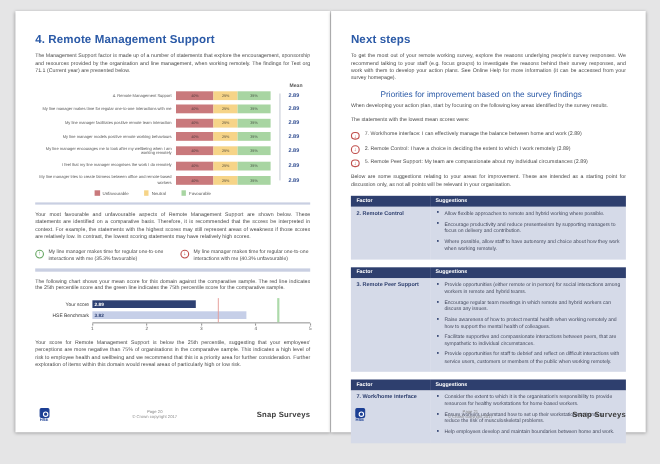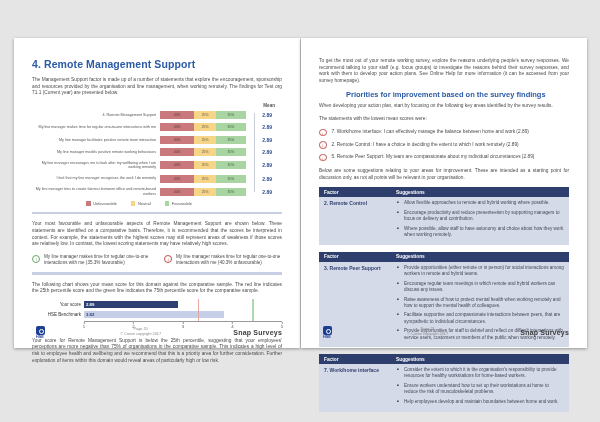--- a/index.html
+++ b/index.html
@@ -6,30 +6,29 @@
   html,body { width:600px; height:422px; }
   body {
     font-family:"Liberation Sans", sans-serif;
     background:#e5e5e6;
     color:#444;
     position:relative;
     overflow:hidden;
   }
   .spread { position:absolute; inset:0; }
   .page {
-    position:absolute; top:10px; width:286px; height:310px;
+    position:absolute; top:10px; width:286px; height:383px;
     background:#ffffff; box-shadow:0 1px 3px rgba(0,0,0,.35);
     padding:20px 18px 28px 18px;
-    margin-top:28px;
   }
   .page-left  { left:14px; }
   .page-right { left:301px; }
 
   h1.doc-title { font-size:10.5px; font-weight:bold; color:#2b5aa7; margin-bottom:7px; letter-spacing:.1px; }
-  h2.doc-sub   { font-size:7.5px;  font-weight:bold; color:#2b5aa7; margin-bottom:4px;padding-left:27px; }
+  h2.doc-sub   { font-size:7.5px;  font-weight:normal; color:#2b5aa7; margin-bottom:4px;padding-left:27px; }
   p.body-text  { font-size:4.8px; line-height:1.38; color:#4a4a4a; text-align:justify; margin-bottom:6px; }
 
   .divider { height:2.5px; background:#c9cfe2; border:none; margin:6px 0 7px 0; }
 
   
   .stacked-chart { position:relative; margin-top:4px; margin-bottom:2px; }
   .mean-header { font-size:4.6px; font-weight:bold; color:#555; text-align:right; padding-right:7px; margin-bottom:3px; }
   .s-row { display:flex; align-items:center; margin-bottom:4.5px; }
   .s-label { flex:0 0 128px; font-size:3.7px; line-height:1.25; color:#555; text-align:right; padding-right:4px; }
   .s-bar { flex:0 0 86px; height:8px; display:flex; }
@@ -250,20 +249,21 @@
       </div>
       <div class="footer-center">
         <div>Page 20</div>
         <div>© Crown copyright 2017</div>
       </div>
       <div class="brand">Snap Surveys</div>
     </div>
   </div>
 
   <div class="page page-right">
+    <h1 class="doc-title">Next steps</h1>
     <p class="body-text">To get the most out of your remote working survey, explore the reasons underlying people's survey responses. We recommend talking to your staff (e.g. focus groups) to investigate the reasons behind their survey responses, and work with them to develop your action plans. See Online Help for more information (it can be accessed from your survey homepage).</p>
 
     <h2 class="doc-sub">Priorities for improvement based on the survey findings</h2>
     <p class="body-text">When developing your action plan, start by focusing on the following key areas identified by the survey results.</p>
     <p class="body-text">The statements with the lowest mean scores were:</p>
 
     <div class="priorities" id="priorities-list">
         <div class="priority">
           <span class="priority-icon">↓</span>
           <span class="priority-text">7. Work/home interface: I can effectively manage the balance between home and work (2.89)</span>

